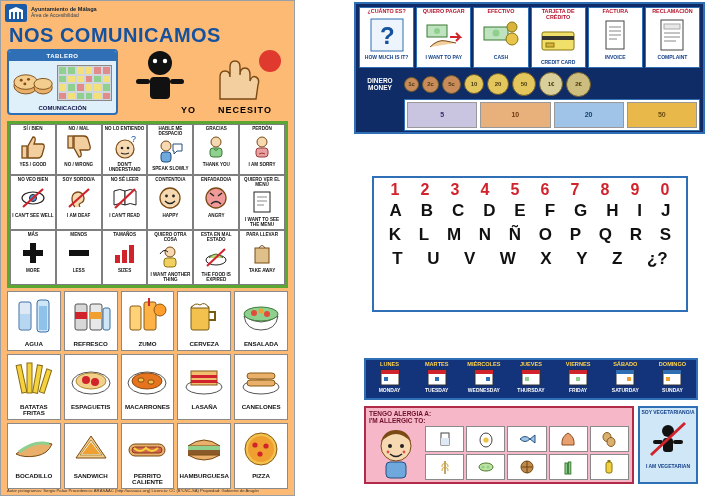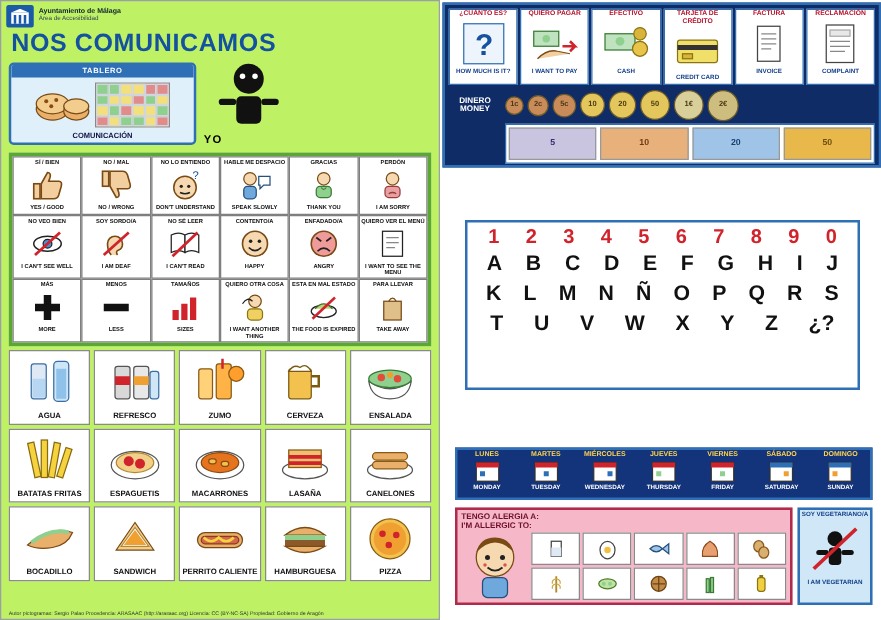--- a/index.html
+++ b/index.html
@@ -7,22 +7,22 @@
   body {
     width: 705px; height: 496px;
     font-family: "Liberation Sans", sans-serif;
     background: #ffffff;
     overflow: hidden;
   }
   .page { position: relative; width:705px; height:496px; }
 
   
   .left {
-    position:absolute; left:0; top:0; width:352px; height:496px;
-    border:1px solid #9aa0a6; background:#bef264;
+    position:absolute; left:0; top:0; width:295px; height:496px;
+    border:1px solid #9aa0a6; background:#fdba74;
   }
   .brand { display:flex; align-items:center; gap:4px; padding:3px 4px 0 4px; }
   .brand-logo {
     width:22px; height:18px; background:#1b5aa6; border-radius:2px;
     display:flex; align-items:center; justify-content:center; color:#fff;
     font-size:7px;
   }
   .brand-text { line-height:1.05; }
   .brand-line1 { font-size:5.6px; color:#123; font-weight:bold; }
   .brand-line2 { font-size:5px; color:#345; }
@@ -46,21 +46,21 @@
   .mini-grid {
     width:60px; height:36px; background:#fff; border:1px solid #888;
     display:grid; grid-template-columns:repeat(6,1fr); grid-template-rows:repeat(4,1fr);
   }
   .mini-grid div { border:.5px solid #cfd6dd; }
   .mini-grid div.g { background:#8fd08f; }
   .mini-grid div.y { background:#f3e07a; }
   .mini-grid div.r { background:#e28b8b; }
   .board-card .cap2 { font-size:6px; text-align:center; color:#114; padding-bottom:2px; font-weight:bold;}
 
-  .person-col { width:84px; text-align:left; }
+  .person-col { width:84px; text-align:right; }
   .person-col .lbl { font-size:9px; font-weight:bold; letter-spacing:1px; }
   .need-col { width:96px; text-align:center; }
   .need-col .lbl { font-size:9px; font-weight:bold; letter-spacing:1px; }
 
   
   .green-grid {
     margin:2px 6px; border:3px solid #5aa832; background:#fff;
     display:grid; grid-template-columns:repeat(6,1fr);
   }
   .gcell { border:1px solid #7f7f7f; padding:1px 0 2px 0; text-align:center; }
@@ -209,20 +209,27 @@
           <circle cx="36" cy="14" r="12" fill="#111"></circle>
           <circle cx="31" cy="12" r="2.2" fill="#fff"></circle>
             <circle cx="41" cy="12" r="2.2" fill="#fff"></circle>
           <rect x="26" y="28" width="20" height="22" rx="4" fill="#111"></rect>
           <rect x="12" y="30" width="14" height="5" rx="2.5" fill="#111"></rect>
           <rect x="46" y="30" width="14" height="5" rx="2.5" fill="#111"></rect>
         </svg>
         <div class="lbl">YO</div>
       </div>
 
+      <div class="need-col">
+        <svg width="86" height="52" viewBox="0 0 86 52">
+          <circle cx="68" cy="12" r="11" fill="#e03a2f"></circle>
+          <path d="M18 50 L18 28 q0-6 5-6 t5 6 l0-10 q0-6 5-6 t5 6 l0 8 q0-7 5-7 t5 7 l0 6 q2-6 6-4 t2 8 l-2 14 z" fill="#f3cfa0" stroke="#7a4a14" stroke-width="1.4"></path>
+        </svg>
+        <div class="lbl">NECESITO</div>
+      </div>
     </div>
 
     <div class="green-grid">
 
       <div class="gcell">
         <div class="t">SÍ / BIEN</div>
         <div class="art">
           <svg width="26" height="26" viewBox="0 0 26 26">
               <path d="M8 24 V12 l5-9 q3 0 2 4 l-1 3 h8 q3 0 2 4 l-2 7 q-1 3-4 3 z" fill="#f3cfa0" stroke="#7a4a14" stroke-width="1.3"></path>
               <rect x="2" y="12" width="5" height="12" fill="#f3cfa0" stroke="#7a4a14" stroke-width="1.3"></rect>

